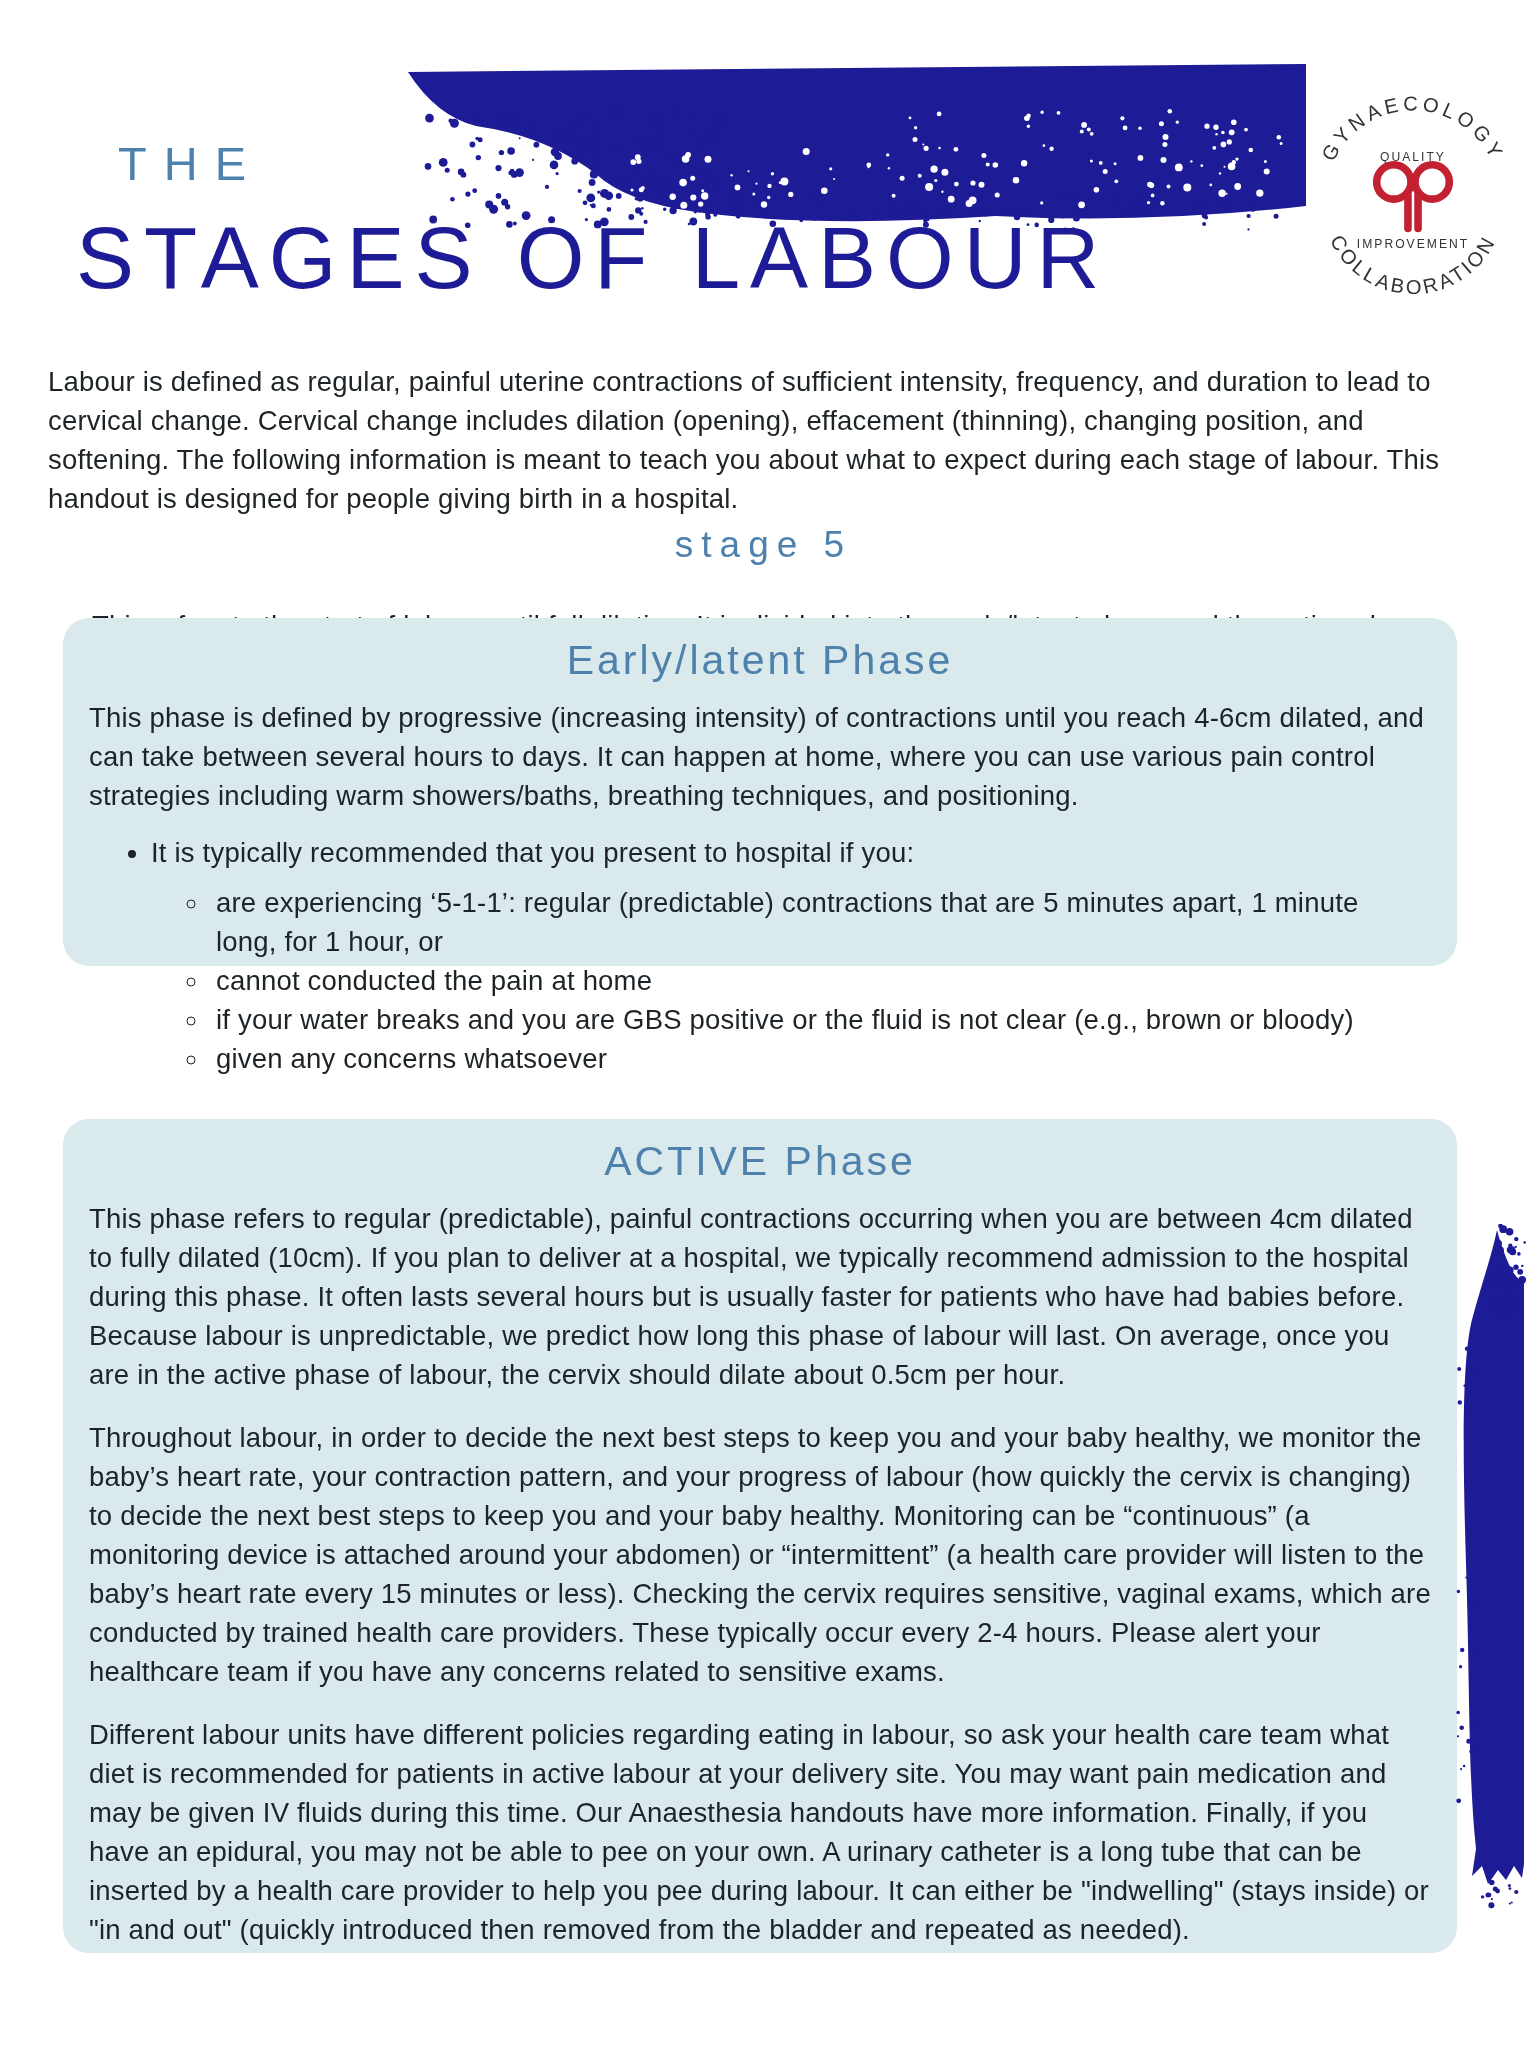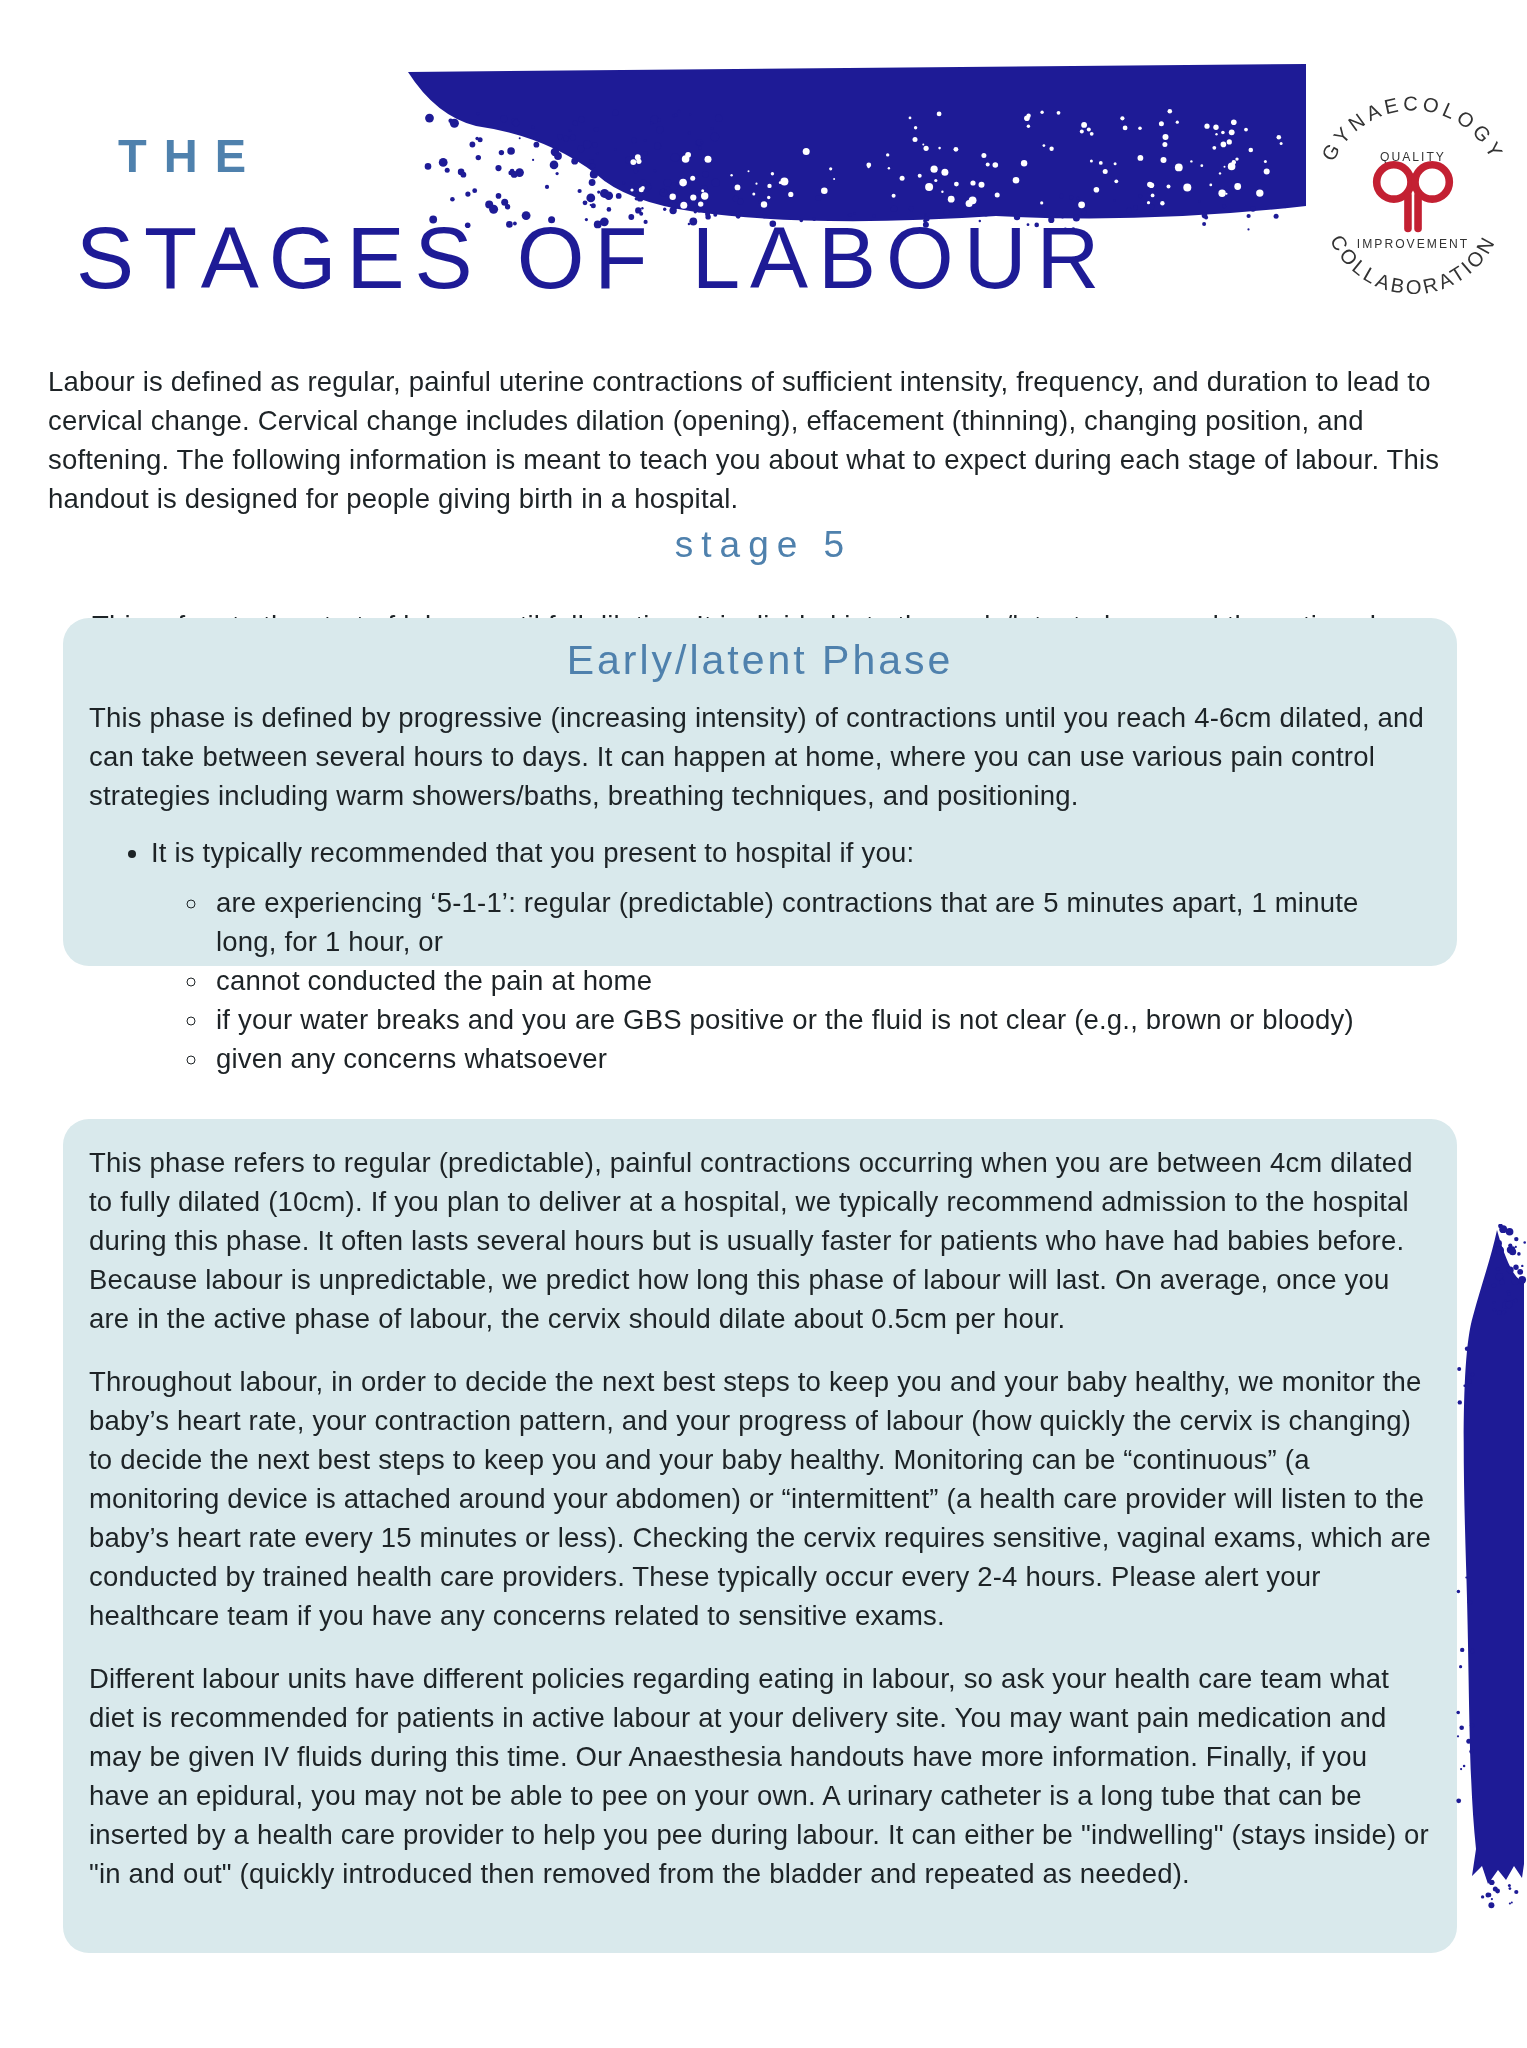--- a/index.html
+++ b/index.html
@@ -7,21 +7,21 @@
     --hblue:#4f81ad;
     --panel:#d9e9ec;
     --text:#1d2326;
   }
   html,body{margin:0;padding:0;background:#ffffff;}
   .page{
     position:relative;width:1527px;height:2048px;background:#fff;
     font-family:"Liberation Sans",sans-serif;color:var(--text);overflow:hidden;
   }
   .kicker{
-    position:absolute;left:118px;top:128px;font-size:47px;font-weight:700;
+    position:absolute;left:118px;top:136px;font-size:47px;font-weight:400;
     letter-spacing:17px;color:var(--hblue);
   }
   .brush-top{position:absolute;left:296px;top:56px;width:1010px;height:178px;}
   .logo{position:absolute;left:1306px;top:74px;width:214px;height:220px;}
   .title{
     position:absolute;left:76px;top:208px;font-size:87px;font-weight:400;
     letter-spacing:10px;color:var(--navy);white-space:nowrap;
   }
   .intro{
     position:absolute;left:48px;top:334px;width:1434px;
@@ -441,20 +441,21 @@
           <li>are experiencing ‘5-1-1’: regular (predictable) contractions that are 5 minutes apart, 1 minute long, for 1 hour, or</li>
           <li>cannot conducted the pain at home</li>
           <li>if your water breaks and you are GBS positive or the fluid is not clear (e.g., brown or bloody)</li>
           <li>given any concerns whatsoever</li>
         </ul>
       </li>
     </ul>
   </section>
 
   <section class="panel panel-2">
+    <h2>ACTIVE Phase</h2>
     <p>This phase refers to regular (predictable), painful contractions occurring when you are between 4cm dilated to fully dilated (10cm). If you plan to deliver at a hospital, we typically recommend admission to the hospital during this phase. It often lasts several hours but is usually faster for patients who have had babies before. Because labour is unpredictable, we predict how long this phase of labour will last. On average, once you are in the active phase of labour, the cervix should dilate about 0.5cm per hour.</p>
     <p>Throughout labour, in order to decide the next best steps to keep you and your baby healthy, we monitor the baby’s heart rate, your contraction pattern, and your progress of labour (how quickly the cervix is changing) to decide the next best steps to keep you and your baby healthy. Monitoring can be “continuous” (a monitoring device is attached around your abdomen) or “intermittent” (a health care provider will listen to the baby’s heart rate every 15 minutes or less). Checking the cervix requires sensitive, vaginal exams, which are conducted by trained health care providers. These typically occur every 2-4 hours. Please alert your healthcare team if you have any concerns related to sensitive exams.</p>
     <p>Different labour units have different policies regarding eating in labour, so ask your health care team what diet is recommended for patients in active labour at your delivery site. You may want pain medication and may be given IV fluids during this time. Our Anaesthesia handouts have more information. Finally, if you have an epidural, you may not be able to pee on your own. A urinary catheter is a long tube that can be inserted by a health care provider to help you pee during labour. It can either be "indwelling" (stays inside) or "in and out" (quickly introduced then removed from the bladder and repeated as needed).</p>
   </section>
 
   <svg class="brush-right" viewBox="0 0 76 690" aria-hidden="true">
     <path fill="#1e1b96" d="M46,6 C40,34 30,62 22,92
          C10,132 12,240 15,340
          C19,460 17,550 25,625
          L21,652 L31,642 L37,660 L47,646 L55,656 L63,642 L71,654 L73,640

